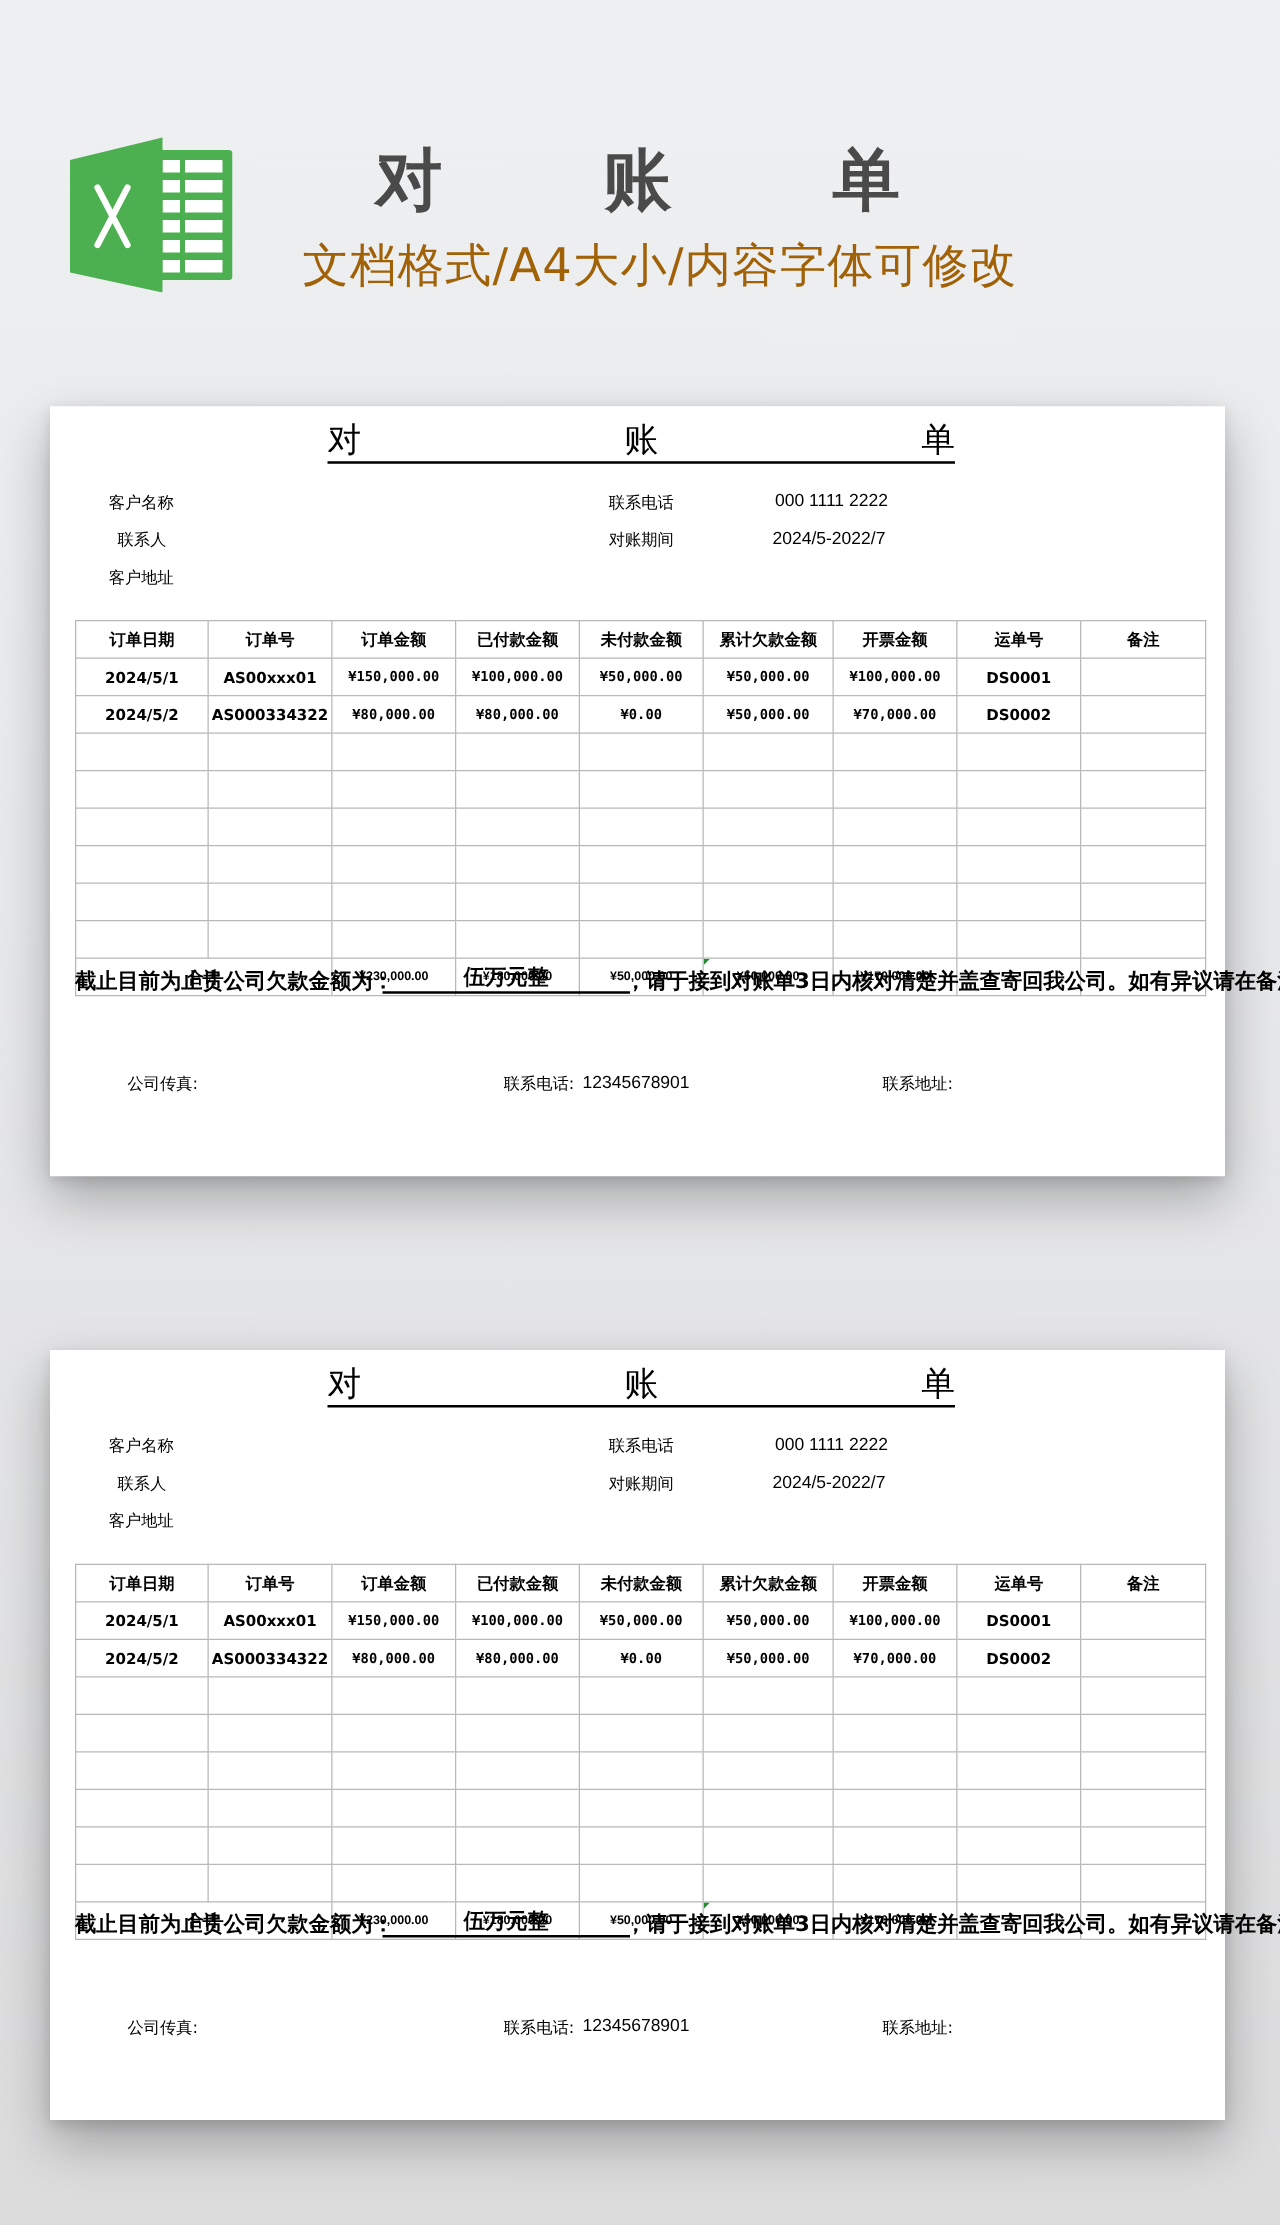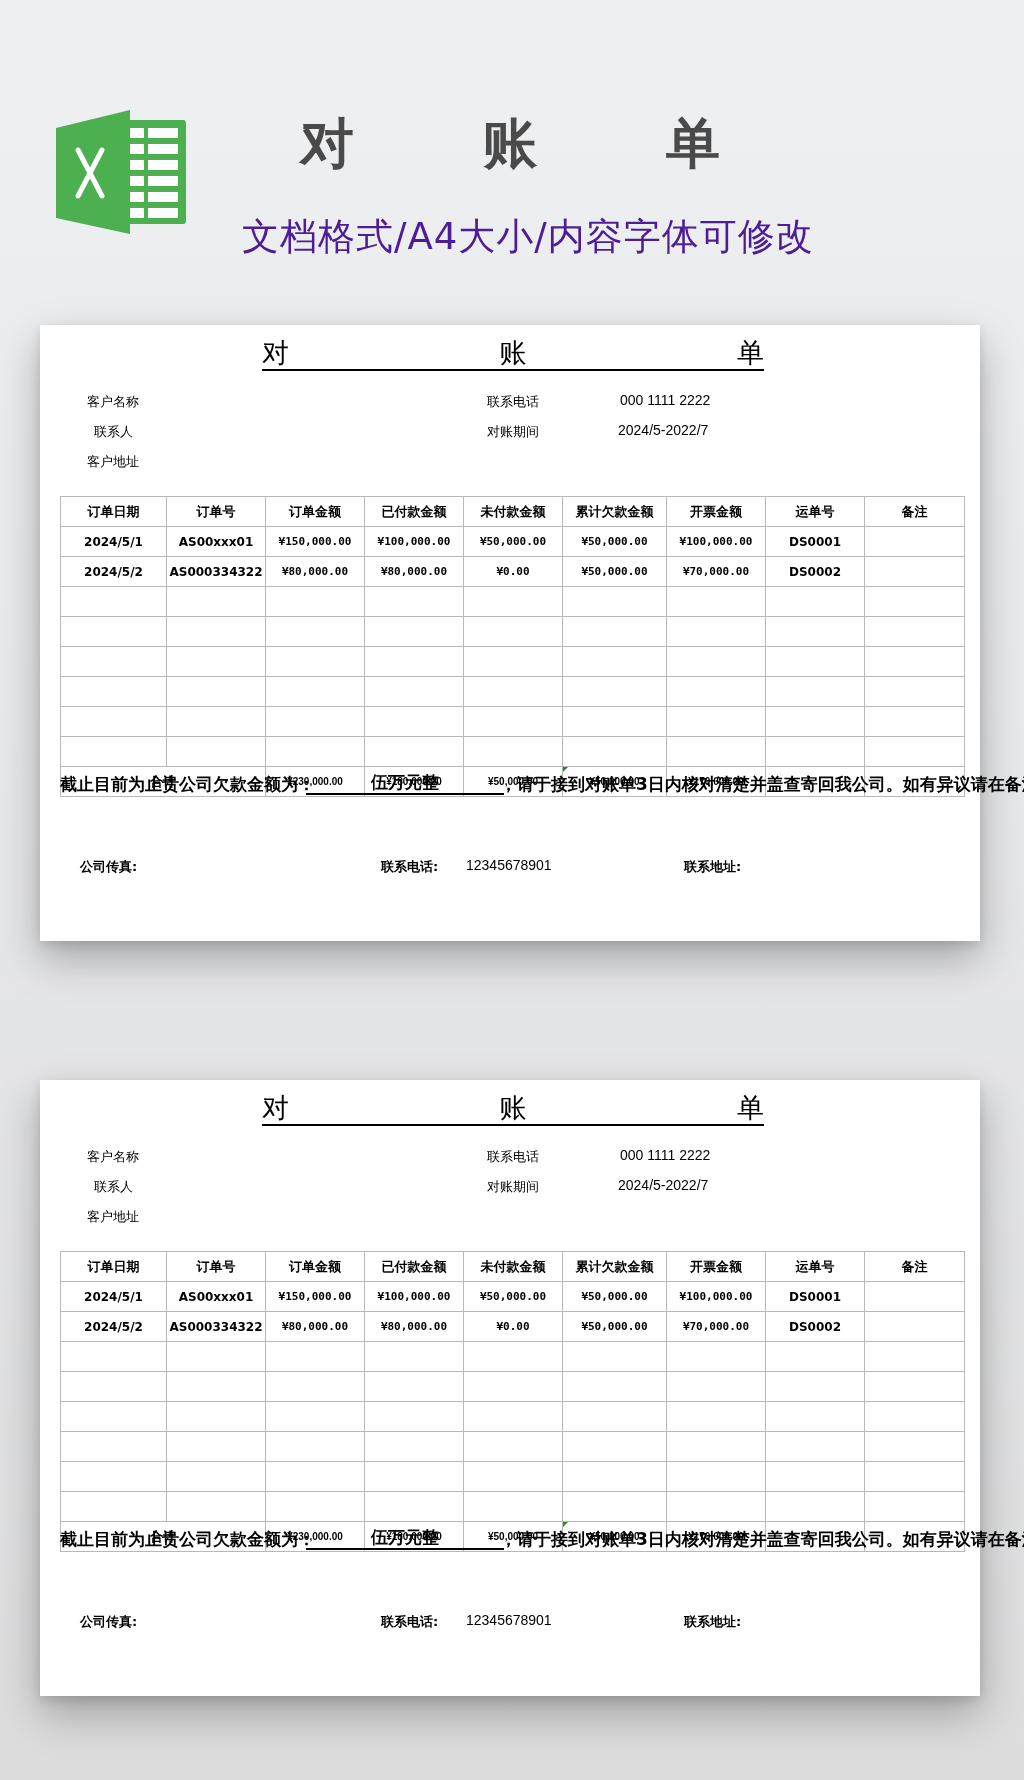--- a/index.html
+++ b/index.html
@@ -12,22 +12,22 @@
     color: #000;
   }
   .banner { position: absolute; left: 0; top: 0; width: 1024px; height: 300px; }
   .excel-icon { position: absolute; left: 54px; top: 108px; width: 132px; height: 126px; }
   .banner-title {
     position: absolute; left: 300px; top: 108px; width: 420px;
     display: flex; justify-content: space-between;
     font-size: 54px; font-weight: bold; color: #4a4a4a; letter-spacing: 0;
   }
   .banner-subtitle {
-    position: absolute; left: 242px; top: 212px;
-    font-size: 37px; color: #4c1d95; letter-spacing: 1px;
+    position: absolute; left: 242px; top: 188px;
+    font-size: 37px; color: #a16207; letter-spacing: 1px;
   }
 
   .doc {
     position: absolute; left: 40px; width: 940px; height: 616px;
     background: #fff;
     box-shadow: 0 18px 40px rgba(0,0,0,0.28), 0 4px 10px rgba(0,0,0,0.12);
   }
   .doc-title {
     position: absolute; left: 222px; top: 12px; width: 502px; height: 34px;
     border-bottom: 2px solid #000;
@@ -62,21 +62,21 @@
     position: absolute; left: 20px; top: 446px; width: 865px; height: 24px;
     font-size: 17px; font-weight: bold; white-space: nowrap;
   }
   .statement .lead { position: absolute; left: 0; top: 2px; }
   .statement .amount {
     position: absolute; left: 246px; top: 0; width: 198px; height: 24px;
     border-bottom: 2px solid #000; text-align: center; line-height: 22px;
   }
   .statement .tail { position: absolute; left: 440px; top: 2px; }
 
-  .footer-item { position: absolute; top: 533px; font-size: 13px; font-weight: bold; white-space: nowrap; }
+  .footer-item { position: absolute; top: 533px; font-size: 13px; font-weight: normal; white-space: nowrap; margin-left: 22px; }
   .footer-value { position: absolute; top: 532px; font-size: 14px; font-family: "Liberation Sans", sans-serif; white-space: nowrap; }
 </style>
 </head>
 <body>
 
 <div class="banner">
   <svg class="excel-icon" viewBox="0 0 132 126">
 
     <rect x="68" y="12" width="64" height="104" rx="3" fill="#4caf50"></rect>
     <g fill="#ffffff">

